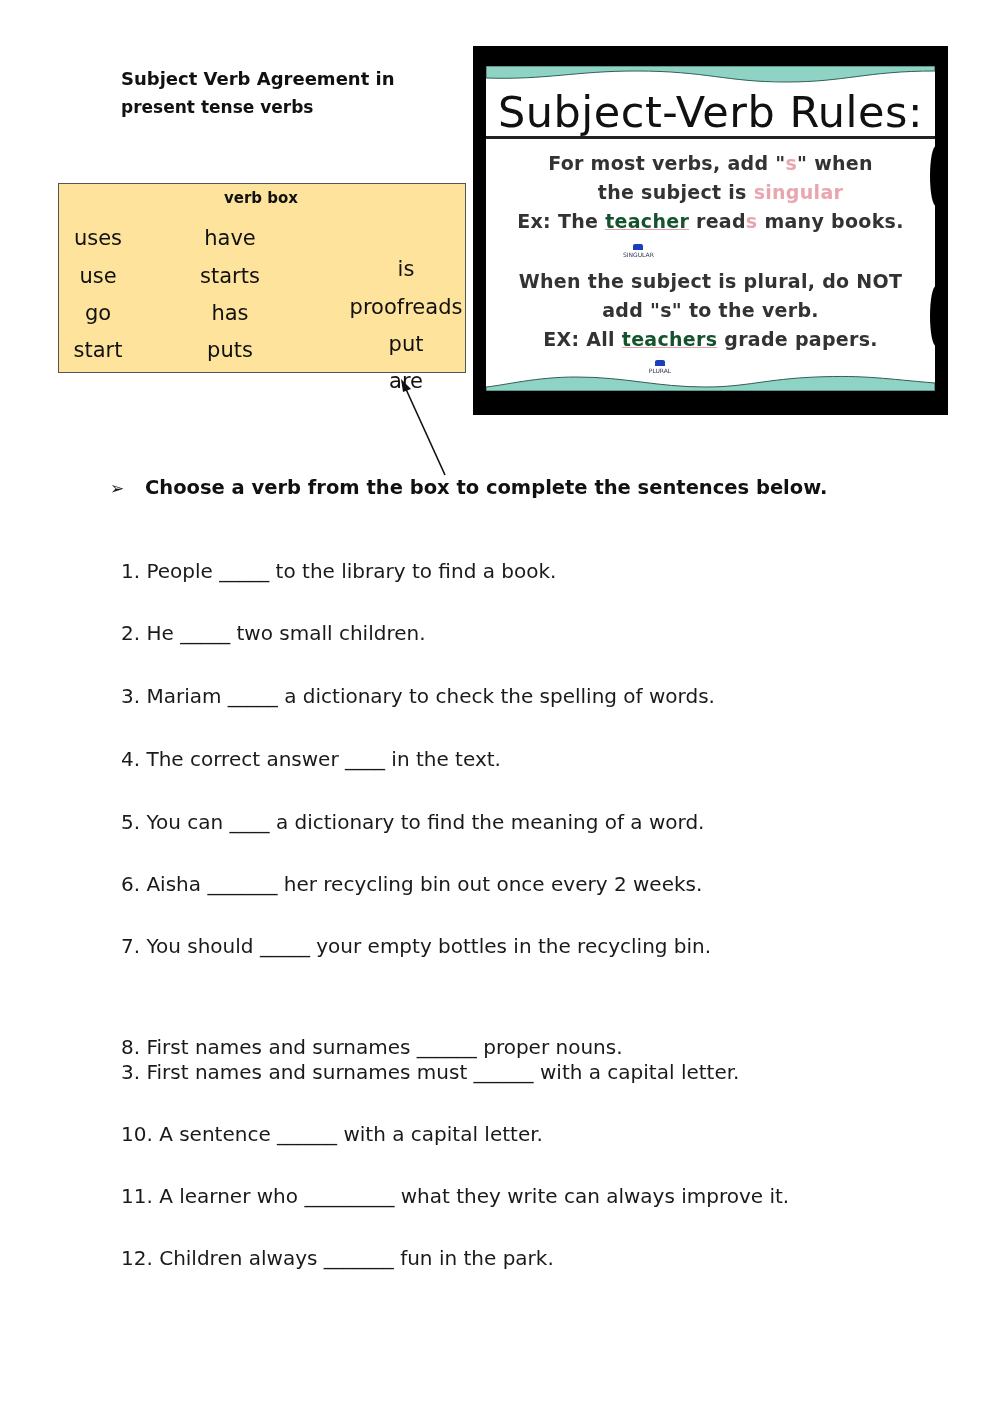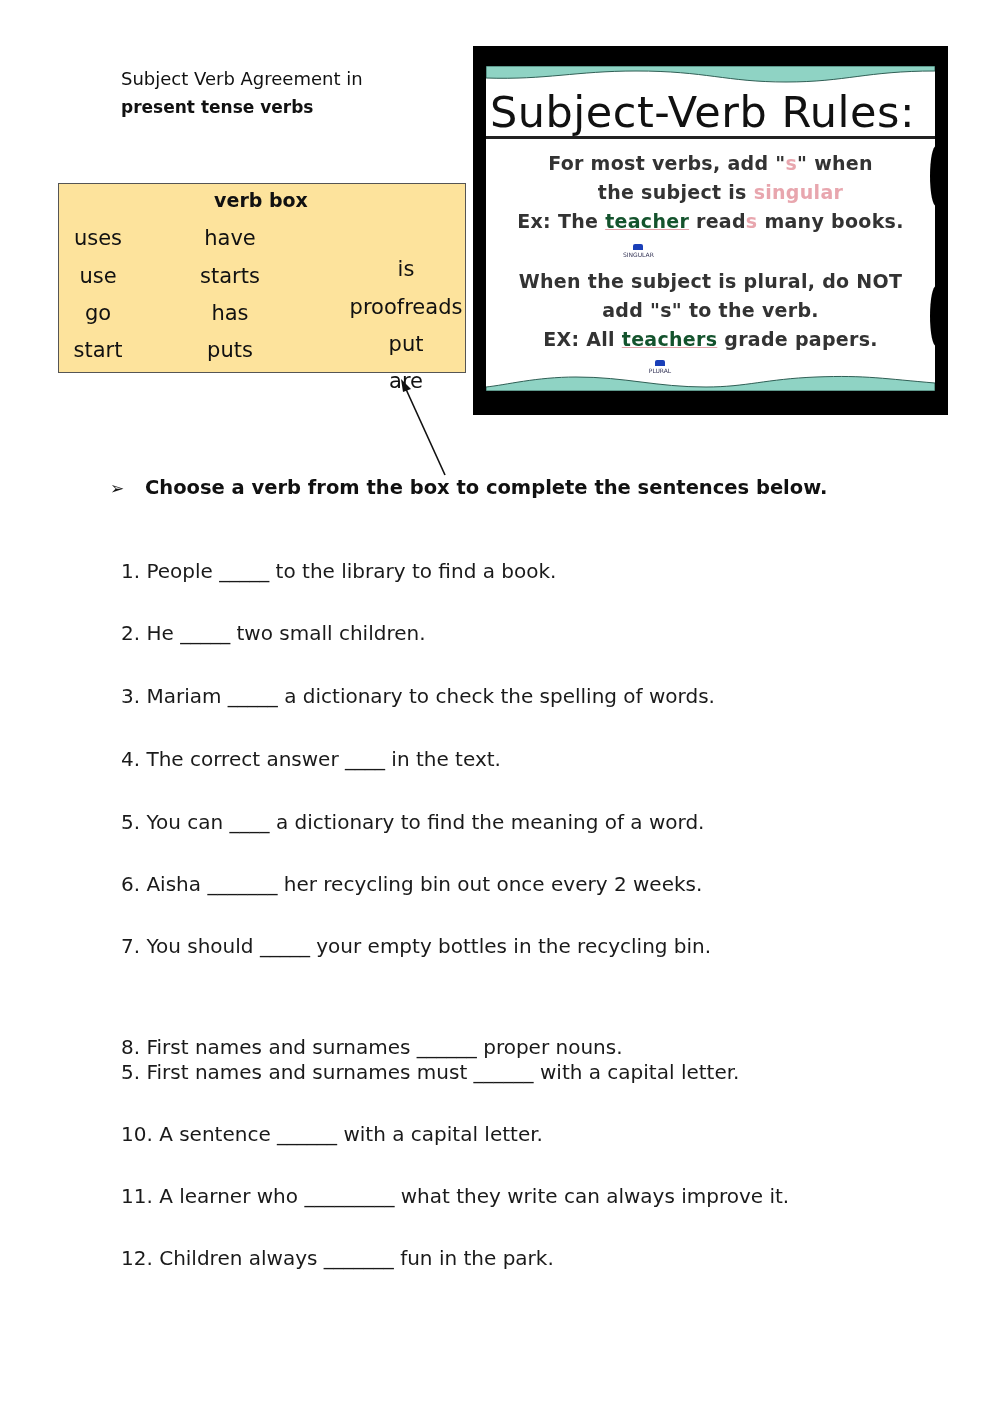--- a/index.html
+++ b/index.html
@@ -1,49 +1,49 @@
 <!DOCTYPE html>
 <html><head>
 <meta charset="utf-8">
 <style>
   * { box-sizing: border-box; margin: 0; padding: 0; }
   html, body { width: 1000px; height: 1413px; background: #ffffff; overflow: hidden; }
   body { position: relative; font-family: "DejaVu Sans", sans-serif; color: #111; }
 
   .title { position: absolute; left: 121px; top: 64px; font-size: 18px; line-height: 29px; }
-  .title .t1 { font-weight: normal; }
+  .title .t1 { font-weight: bold; }
   .title .t2 { font-weight: bold; font-size: 17px; }
 
   .verb-box {
     position: absolute; left: 58px; top: 183px; width: 408px; height: 190px;
     background: #fde39c; border: 1.5px solid #555;
   }
   .verb-box .vb-title {
     position: absolute; left: 0; width: 408px; top: 5px; text-align: center;
-    font-weight: bold; font-size: 19px; padding-right: 4px;
+    font-weight: bold; font-size: 15px; padding-right: 4px;
   }
   .verb-cell { position: absolute; font-size: 21px; text-align: center; width: 130px; }
   .col0 { left: -26px; }
   .col1 { left: 106px; }
   .col2 { left: 282px; margin-top: 31px; }
   .row0 { top: 42px; } .row1 { top: 80px; } .row2 { top: 117px; } .row3 { top: 154px; }
 
   .rules-frame {
     position: absolute; left: 473px; top: 46px; width: 475px; height: 369px;
     background: #000;
   }
   .rules-inner {
     position: absolute; left: 13px; top: 20px; width: 449px; height: 325px;
     background: #fff; overflow: hidden;
   }
   .wave-top, .wave-bot { position: absolute; left: 0; width: 449px; height: 18px; }
   .wave-top { top: 0; } .wave-bot { bottom: 0; }
   .rules-title {
     position: absolute; left: 0; top: 20px; width: 449px; font-size: 43px;
-    line-height: 52px; padding-left: 4px; white-space: nowrap; letter-spacing: 0.5px;
+    line-height: 52px; padding-left: 12px; white-space: nowrap; letter-spacing: 0.5px;
     font-family: "DejaVu Sans", sans-serif;
   }
   .rules-rule { position: absolute; left: 0; top: 70px; width: 449px; height: 3px; background: #222; }
   .rules-line {
     position: absolute; left: 0; width: 449px; text-align: center; font-size: 19px;
     font-weight: bold; color: #333; white-space: nowrap; letter-spacing: 0.3px;
   }
   .pink { color: #e8a6ae; }
   .pink-u { color: #14532d; text-decoration: underline; text-decoration-color: #e0a0a8; text-align: center; }
   .cap { position: absolute; width: 30px; text-align: center; font-size: 6px; color: #335; }
@@ -122,16 +122,16 @@
 </div>
 
 <div class="sentence" style="top:559px;">1. People _____ to the library to find a book.</div>
 <div class="sentence" style="top:621px;">2. He _____ two small children.</div>
 <div class="sentence" style="top:684px;">3. Mariam _____ a dictionary to check the spelling of words.</div>
 <div class="sentence" style="top:747px;">4. The correct answer ____ in the text.</div>
 <div class="sentence" style="top:810px;">5. You can ____ a dictionary to find the meaning of a word.</div>
 <div class="sentence" style="top:872px;">6. Aisha _______ her recycling bin out once every 2 weeks.</div>
 <div class="sentence" style="top:934px;">7. You should _____ your empty bottles in the recycling bin.</div>
 <div class="sentence" style="top:997px;margin-top:38px;">8. First names and surnames ______ proper nouns.</div>
-<div class="sentence" style="top:1060px;">5. First names and surnames must ______ with a capital letter.</div>
+<div class="sentence" style="top:1060px;">3. First names and surnames must ______ with a capital letter.</div>
 <div class="sentence" style="top:1122px;">10. A sentence ______ with a capital letter.</div>
 <div class="sentence" style="top:1184px;">11. A learner who _________ what they write can always improve it.</div>
 <div class="sentence" style="top:1246px;">12. Children always _______ fun in the park.</div>
 
 </body></html>

